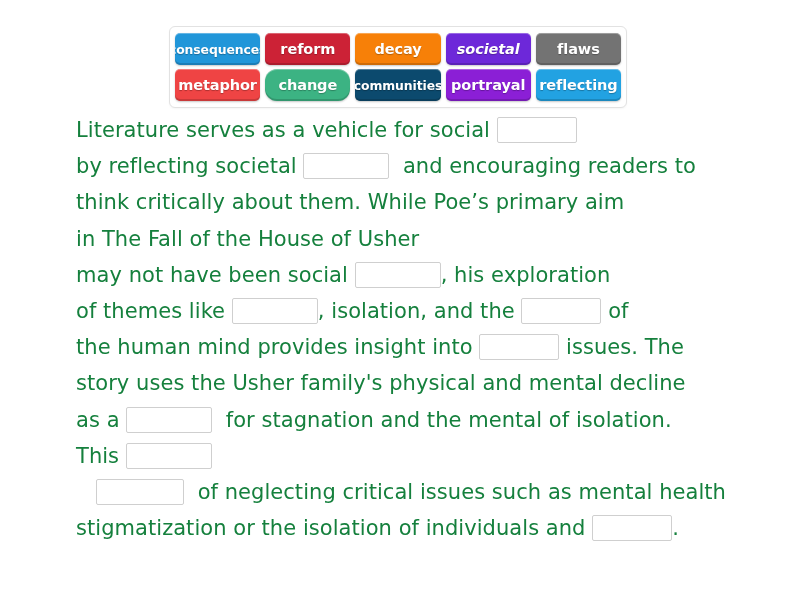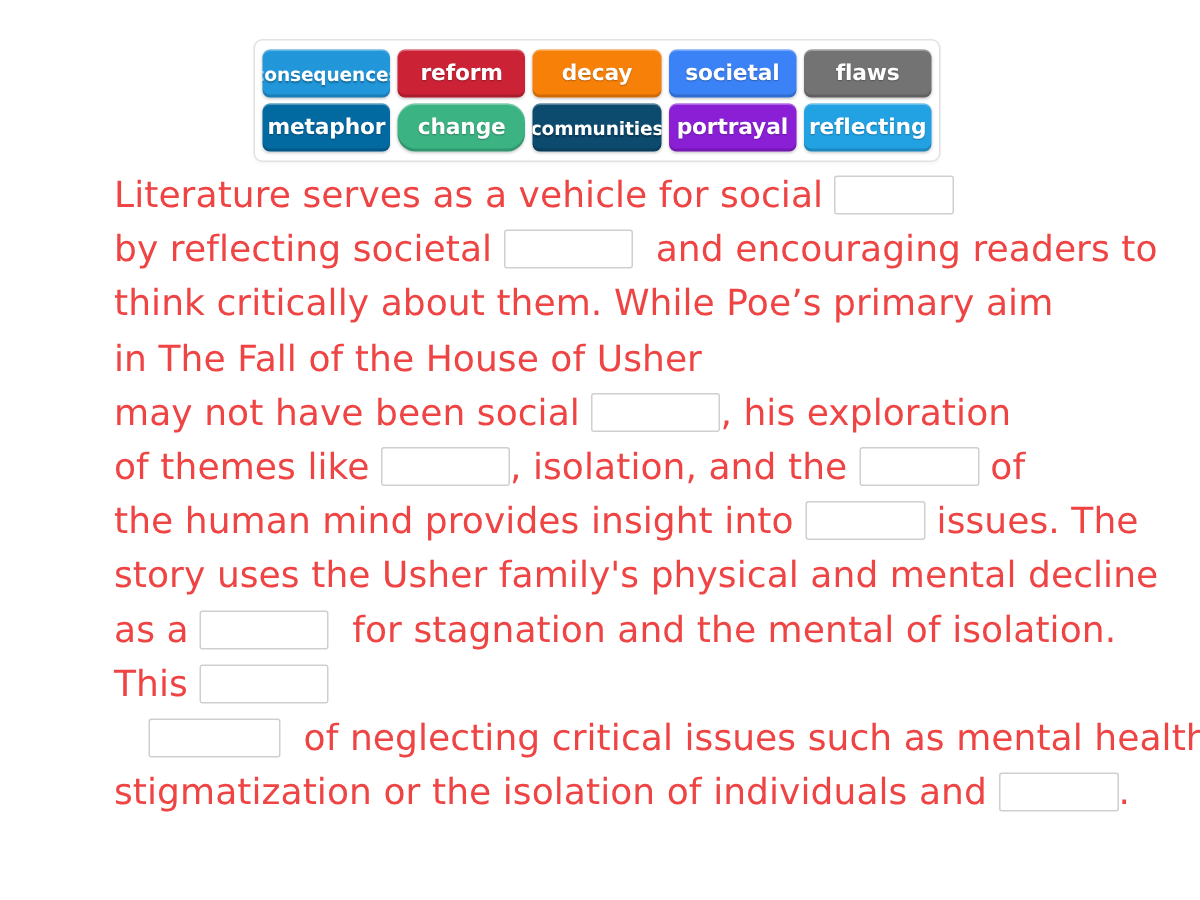--- a/index.html
+++ b/index.html
@@ -59,23 +59,23 @@
     text-overflow: clip;
   }
   .tile.small { font-size: 12.4px; }
 
   
   #passage {
     position: absolute;
     left: 76px;
     top: 112px;
     width: 660px;
-    font-size: 24px;
+    font-size: 21px;
     line-height: 36.2px;
-    color: #ef4444;
+    color: #15803d;
     letter-spacing: 0.05px;
   }
   .line {
     white-space: nowrap;
     height: 36.2px;
     display: flex;
     align-items: center;
   }
   .txt { white-space: pre; }
   .blank {
@@ -95,25 +95,25 @@
   .blank.w88 { width: 88px; }
 </style>
 </head>
 <body>
 
 <div id="word-bank">
     <div class="bank-row">
       <div class="tile small" style="background: rgb(33, 150, 217);">consequences</div>
       <div class="tile" style="background: rgb(204, 34, 54);">reform</div>
       <div class="tile" style="background: rgb(247, 128, 8);">decay</div>
-      <div class="tile" style="background: #3b82f6;">societal</div>
+      <div class="tile" style="background: #6d28d9; font-style: italic;">societal</div>
       <div class="tile" style="background: #737373;">flaws</div>
     </div>
     <div class="bank-row">
-      <div class="tile" style="background: #0369a1;">metaphor</div>
+      <div class="tile" style="background: #ef4444;">metaphor</div>
       <div class="tile" style="background: rgb(60, 179, 131); border-radius: 12px;">change</div>
       <div class="tile small" style="background: #0c4a6e;">communities</div>
       <div class="tile" style="background: rgb(139, 31, 214);">portrayal</div>
       <div class="tile" style="background: rgb(34, 162, 226);">reflecting</div>
     </div>
   </div>
 
 <div id="passage">
     <div class="line">
       <span class="txt">Literature serves as a vehicle for social </span>

